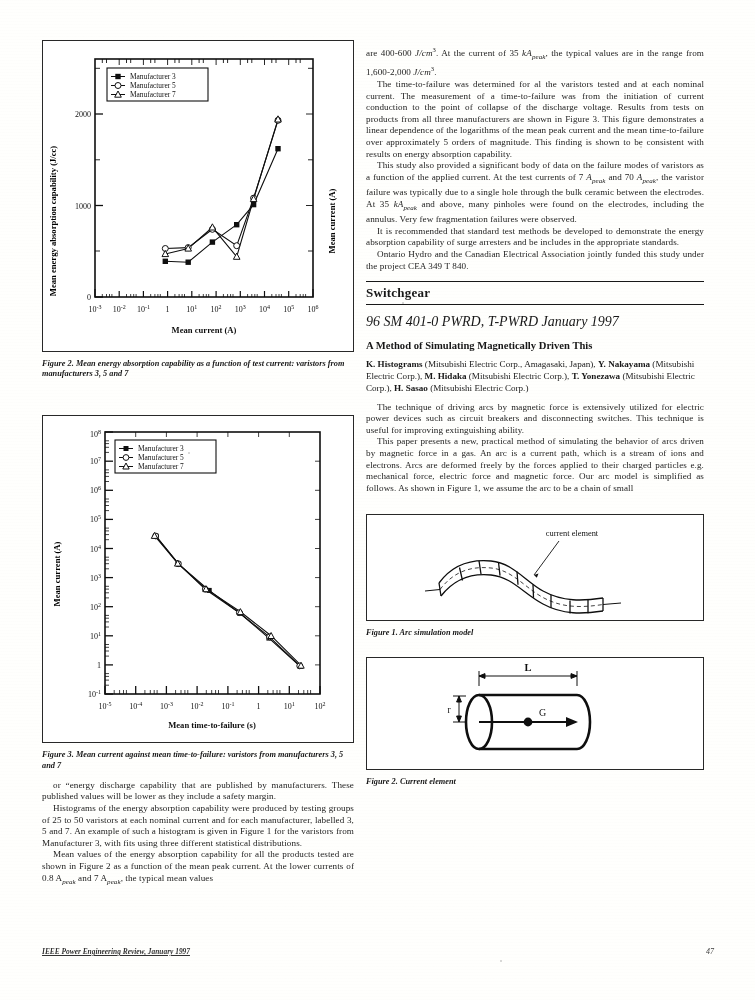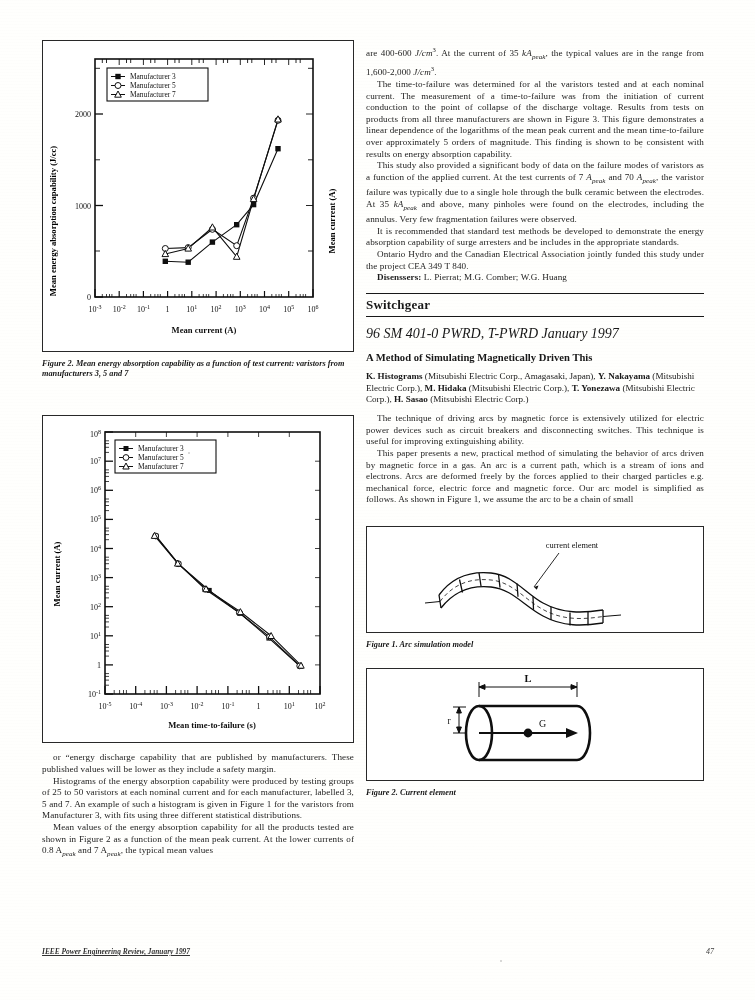--- a/index.html
+++ b/index.html
@@ -432,36 +432,36 @@
         <circle cx="83" cy="41.5" r="2.9" fill="#fff" stroke="#111" stroke-width="1"></circle>
         <text class="legend-lbl" x="95" y="44.3" fill="#111">Manufacturer 5</text>
         <line x1="76" y1="50.5" x2="90" y2="50.5" stroke="#111" stroke-width="1"></line>
         <polygon points="83,47 86.2,53 79.8,53" fill="#fff" stroke="#111" stroke-width="1"></polygon>
         <text class="legend-lbl" x="95" y="53.3" fill="#111">Manufacturer 7</text>
       </g>
 
       <text class="axis-title" x="169" y="312" text-anchor="middle" fill="#111">Mean time-to-failure (s)</text>
     </svg>
   </div>
+  <div class="caption">Figure 3. Mean current against mean time-to-failure: varistors from manufacturers 3, 5 and 7</div>
 
   <div style="margin-top:9px;">
     <p class="para">or “energy discharge capability that are published by manufacturers. These published values will be lower as they include a safety margin.</p>
     <p class="para">Histograms of the energy absorption capability were produced by testing groups of 25 to 50 varistors at each nominal current and for each manufacturer, labelled 3, 5 and 7. An example of such a histogram is given in Figure 1 for the varistors from Manufacturer 3, with fits using three different statistical distributions.</p>
     <p class="para">Mean values of the energy absorption capability for all the products tested are shown in Figure 2 as a function of the mean peak current. At the lower currents of 0.8 A<sub><i>peak</i></sub> and 7 A<sub><i>peak</i></sub>, the typical mean values</p>
   </div>
 </div>
 
 <div class="col-right">
 
   <p class="para noind">are 400-600 <i>J/cm</i><sup>3</sup>. At the current of 35 <i>kA<sub>peak</sub></i>, the typical values are in the range from 1,600-2,000 <i>J/cm</i><sup>3</sup>.</p>
   <p class="para">The time-to-failure was determined for al the varistors tested and at each nominal current. The measurement of a time-to-failure was from the initiation of current conduction to the point of collapse of the discharge voltage. Results from tests on products from all three manufacturers are shown in Figure 3. This figure demonstrates a linear dependence of the logarithms of the mean peak current and the mean time-to-failure over approximately 5 orders of magnitude. This finding is shown to be consistent with results on energy absorption capability.</p>
   <p class="para">This study also provided a significant body of data on the failure modes of varistors as a function of the applied current. At the test currents of 7 <i>A<sub>peak</sub></i> and 70 <i>A<sub>peak</sub></i>, the varistor failure was typically due to a single hole through the bulk ceramic between the electrodes. At 35 <i>kA<sub>peak</sub></i> and above, many pinholes were found on the electrodes, including the annulus. Very few fragmentation failures were observed.</p>
   <p class="para">It is recommended that standard test methods be developed to demonstrate the energy absorption capability of surge arresters and be includes in the appropriate standards.</p>
   <p class="para">Ontario Hydro and the Canadian Electrical Association jointly funded this study under the project CEA 349 T 840.</p>
-  <p class="para"><b>Disenssers:</b> L. Pierrat; M.G. Comber; W.G. Huang</p>
 
   <div class="sec-rule"></div>
   <div class="sec-head">Switchgear</div>
   <div class="sec-rule2"></div>
 
   <div class="paper-id">96 SM 401-0 PWRD, T-PWRD January 1997</div>
   <div class="paper-title">A Method of Simulating Magnetically Driven This</div>
   <div class="authors"><b>K. Histograms</b> (Mitsubishi Electric Corp., Amagasaki, Japan), <b>Y. Nakayama</b> (Mitsubishi Electric Corp.), <b>M. Hidaka</b> (Mitsubishi Electric Corp.), <b>T. Yonezawa</b> (Mitsubishi Electric Corp.), <b>H. Sasao</b> (Mitsubishi Electric Corp.)</div>
 
   <div style="height:7px;"></div>

